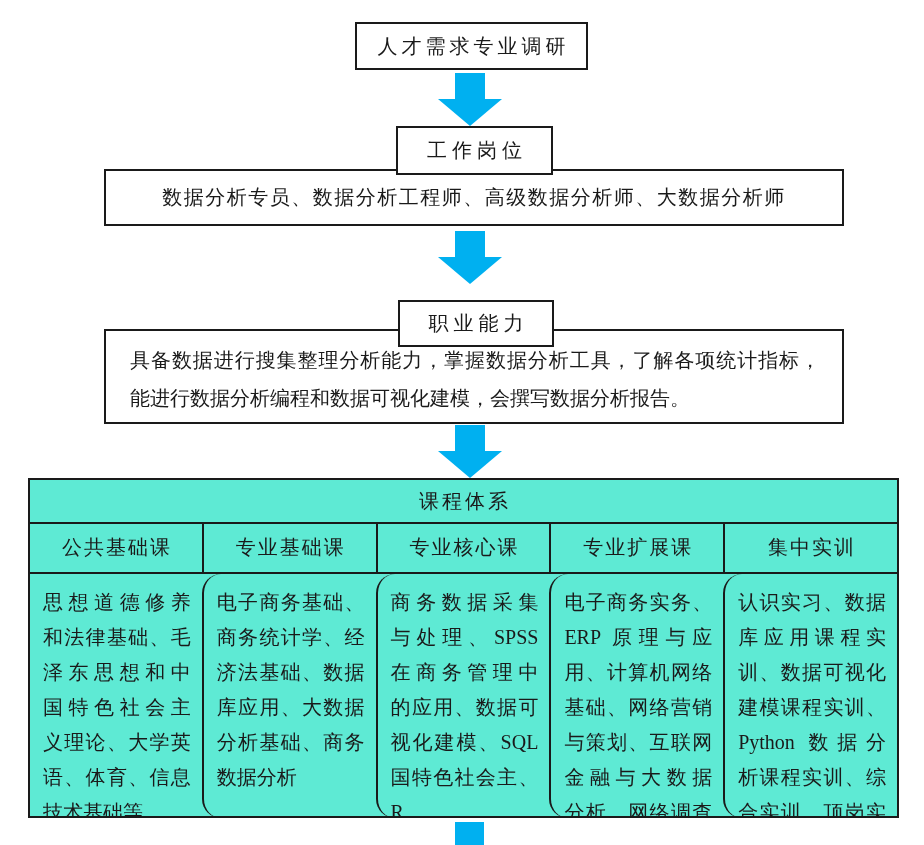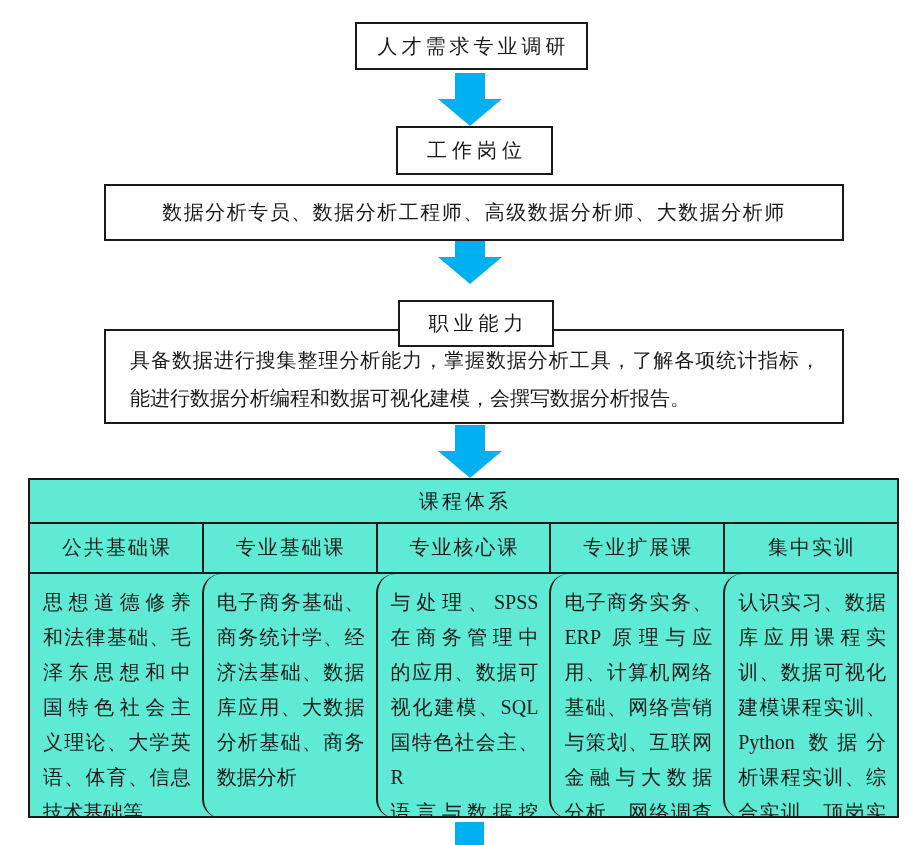--- a/index.html
+++ b/index.html
@@ -20,21 +20,21 @@
     background: #ffffff;
     display: flex; align-items: center; justify-content: center;
     box-sizing: border-box;
     font-size: 20px;
   }
   .title-box { letter-spacing: 5px; text-indent: 5px; }
   .box-research { left: 355px; top: 22px; width: 233px; height: 48px; letter-spacing: 4px; text-indent: 4px; }
   .box-job      { left: 396px; top: 126px; width: 157px; height: 49px; z-index: 2; }
   .box-ability  { left: 398px; top: 300px; width: 156px; height: 47px; z-index: 2; text-align: center; }
   .wide-jobs {
-    left: 104px; top: 184px; width: 740px; height: 57px;
+    left: 104px; top: 169px; width: 740px; height: 57px;
     letter-spacing: 1.5px; z-index: 1;
   }
   .wide-ability {
     left: 104px; top: 329px; width: 740px; height: 95px;
     display: block; z-index: 1;
     padding: 10px 22px 0 24px;
     font-size: 20px; line-height: 38px;
   }
   
   [data-multiline] > div {
@@ -161,20 +161,21 @@
         </div>
       <div class="t-cell" data-multiline="true">
           <div>电子商务基础、</div>
           <div>商务统计学、经</div>
           <div>济法基础、数据</div>
           <div>库应用、大数据</div>
           <div>分析基础、商务</div>
           <div>数据分析</div>
         </div>
       <div class="t-cell" data-multiline="true">
+          <div>商务数据采集</div>
           <div>与处理、SPSS</div>
           <div>在商务管理中</div>
           <div>的应用、数据可</div>
           <div>视化建模、SQL</div>
           <div>国特色社会主、R</div>
           <div>语言与数据挖</div>
           <div></div>
         </div>
       <div class="t-cell" data-multiline="true">
           <div>电子商务实务、</div>

